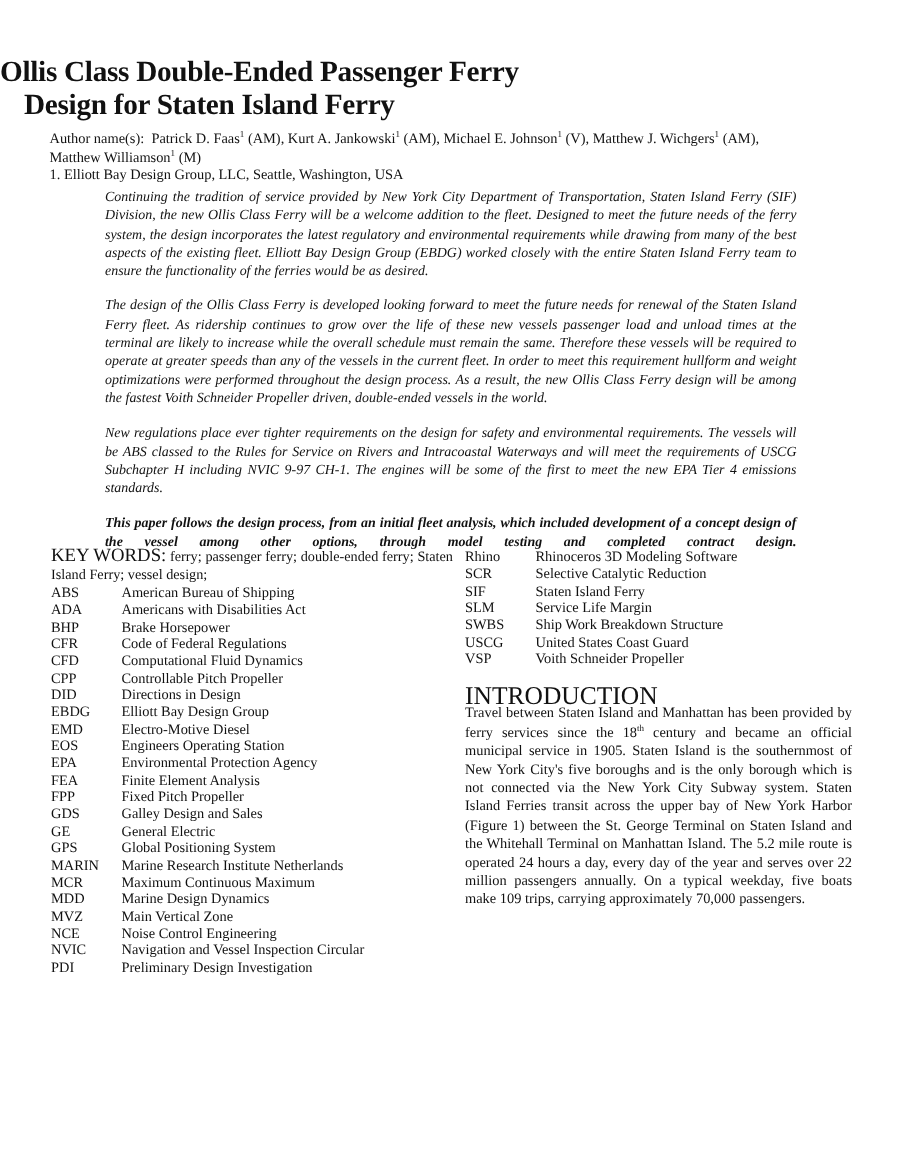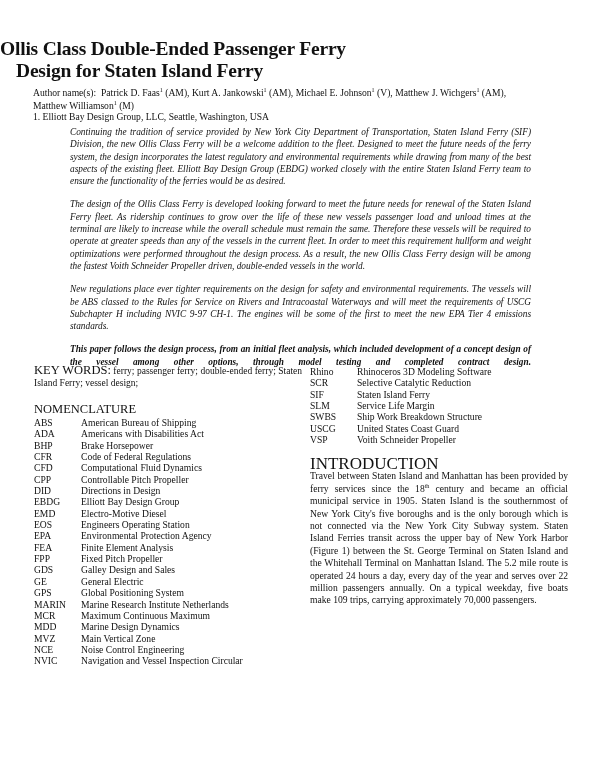--- a/index.html
+++ b/index.html
@@ -53,21 +53,20 @@
   <p>The design of the Ollis Class Ferry is developed looking forward to meet the future needs for renewal of the Staten Island Ferry fleet.  As ridership continues to grow over the life of these new vessels passenger load and unload times at the terminal are likely to increase while the overall schedule must remain the same.  Therefore these vessels will be required to operate at greater speeds than any of the vessels in the current fleet.  In order to meet this requirement hullform and weight optimizations were performed throughout the design process.  As a result, the new Ollis Class Ferry design will be among the fastest Voith Schneider Propeller driven, double-ended vessels in the world.</p>
   <p>New regulations place ever tighter requirements on the design for safety and environmental requirements.  The vessels will be ABS classed to the Rules for Service on Rivers and Intracoastal Waterways and will meet the requirements of USCG Subchapter H including NVIC 9-97 CH-1.  The engines will be some of the first to meet the new EPA Tier 4 emissions standards.</p>
   <p class="last">This paper follows the design process, from an initial fleet analysis, which included development of a concept design of the vessel among other options, through model testing and completed contract design.</p>
 </div>
 
 <div class="col-left">
   <p class="kw">
     <span class="kw-label">KEY WORDS:</span>
     <span>ferry; passenger ferry; double-ended ferry; Staten Island Ferry; vessel design;</span>
   </p>
-  <div class="section-head">NOMENCLATURE</div>
   <ul class="nom" id="nom-left">
       <li>
         <span class="abbr">ABS</span>
         <span>American Bureau of Shipping</span>
       </li>
       <li>
         <span class="abbr">ADA</span>
         <span>Americans with Disabilities Act</span>
       </li>
       <li>
@@ -143,20 +142,24 @@
         <span>Main Vertical Zone</span>
       </li>
       <li>
         <span class="abbr">NCE</span>
         <span>Noise Control Engineering</span>
       </li>
       <li>
         <span class="abbr">NVIC</span>
         <span>Navigation and Vessel Inspection Circular</span>
       </li>
+      <li>
+        <span class="abbr">PDI</span>
+        <span>Preliminary Design Investigation</span>
+      </li>
     </ul>
 </div>
 
 <div class="col-right">
   <ul class="nom" id="nom-right" style="margin-top:2px;">
       <li>
         <span class="abbr">Rhino</span>
         <span>Rhinoceros 3D Modeling Software</span>
       </li>
       <li>

